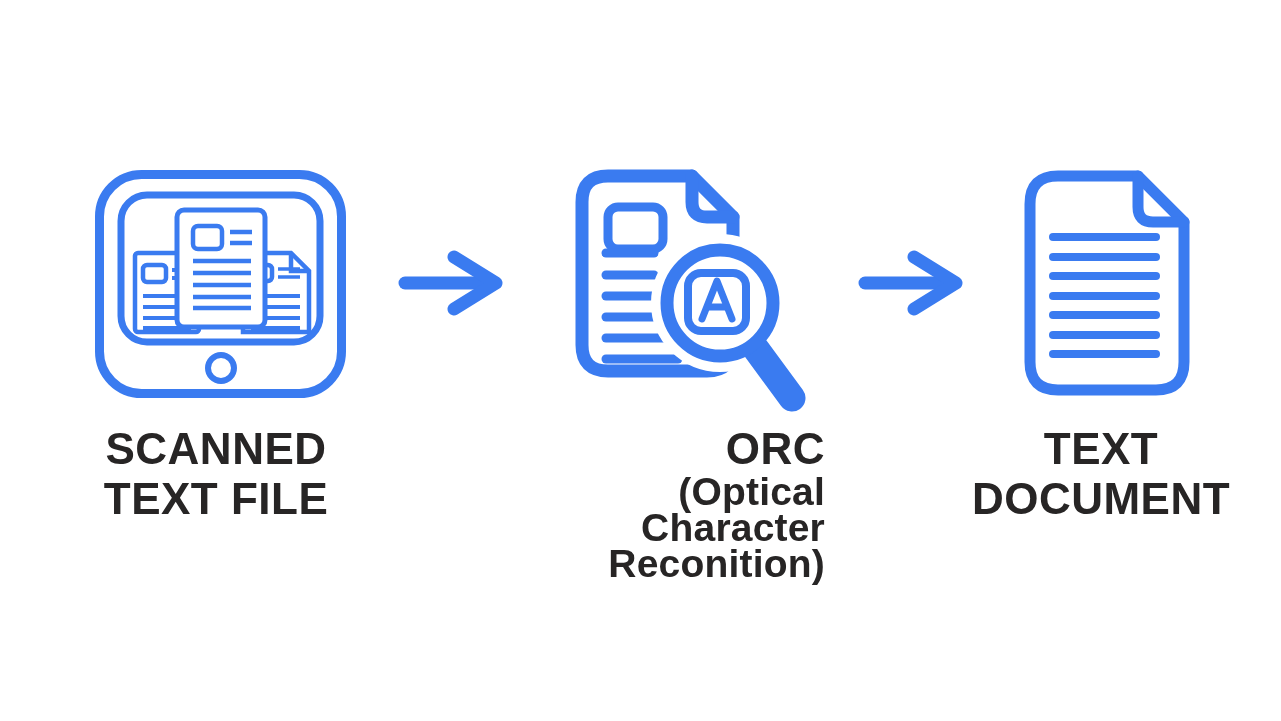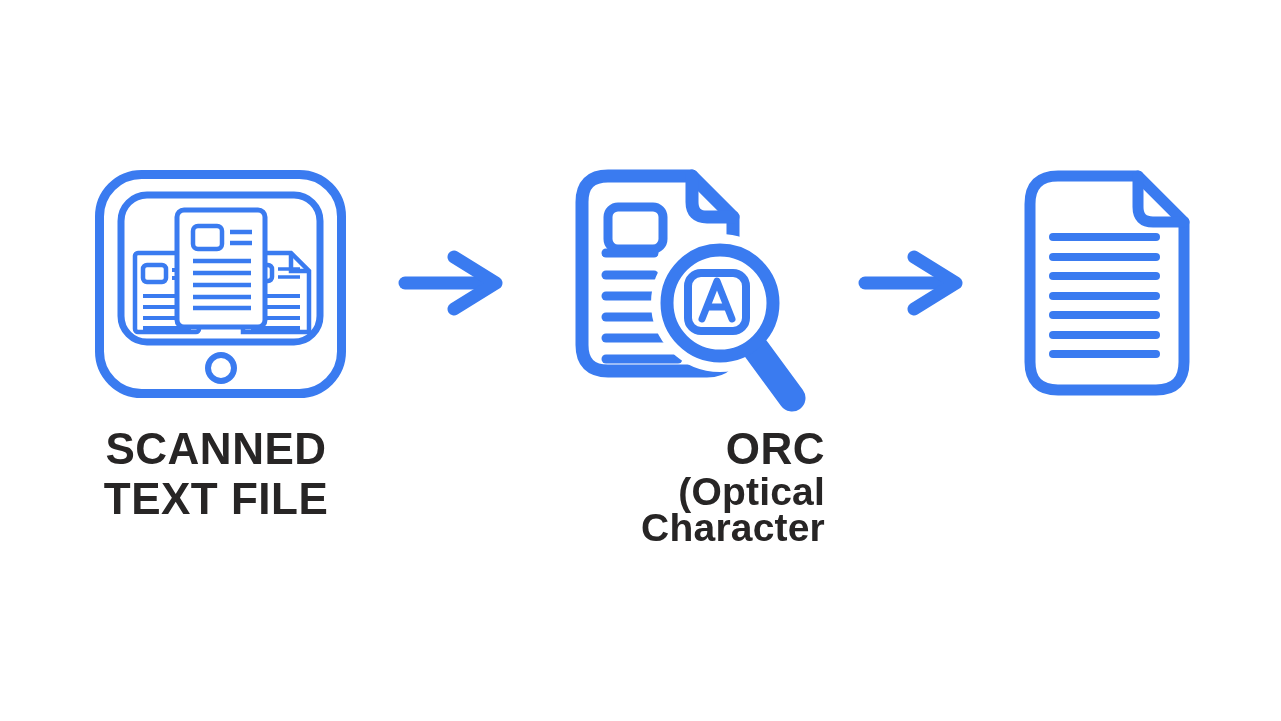--- a/index.html
+++ b/index.html
@@ -144,16 +144,21 @@
   </div>
 
   <div class="caption" style="left:40px;top:424px;width:352px;">
     <div class="caption-title">SCANNED</div>
     <div class="caption-title">TEXT FILE</div>
   </div>
 
   <div class="caption" style="left:505px;top:424px;width:320px;text-align:right;">
     <div class="caption-title">ORC</div>
     <div class="caption-sub">(Optical Character</div>
+    <div class="caption-sub">Reconition)</div>
   </div>
 
+  <div class="caption" style="left:925px;top:424px;width:352px;">
+    <div class="caption-title">TEXT</div>
+    <div class="caption-title">DOCUMENT</div>
+  </div>
 
 </div>
 
 </body></html>

